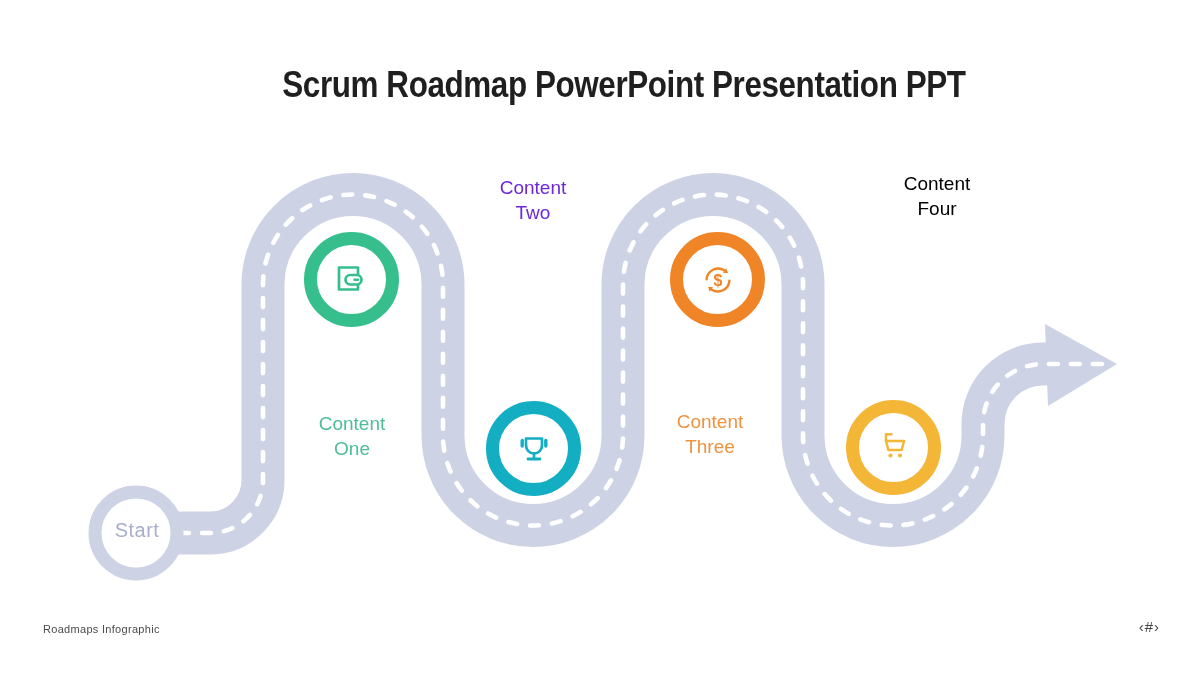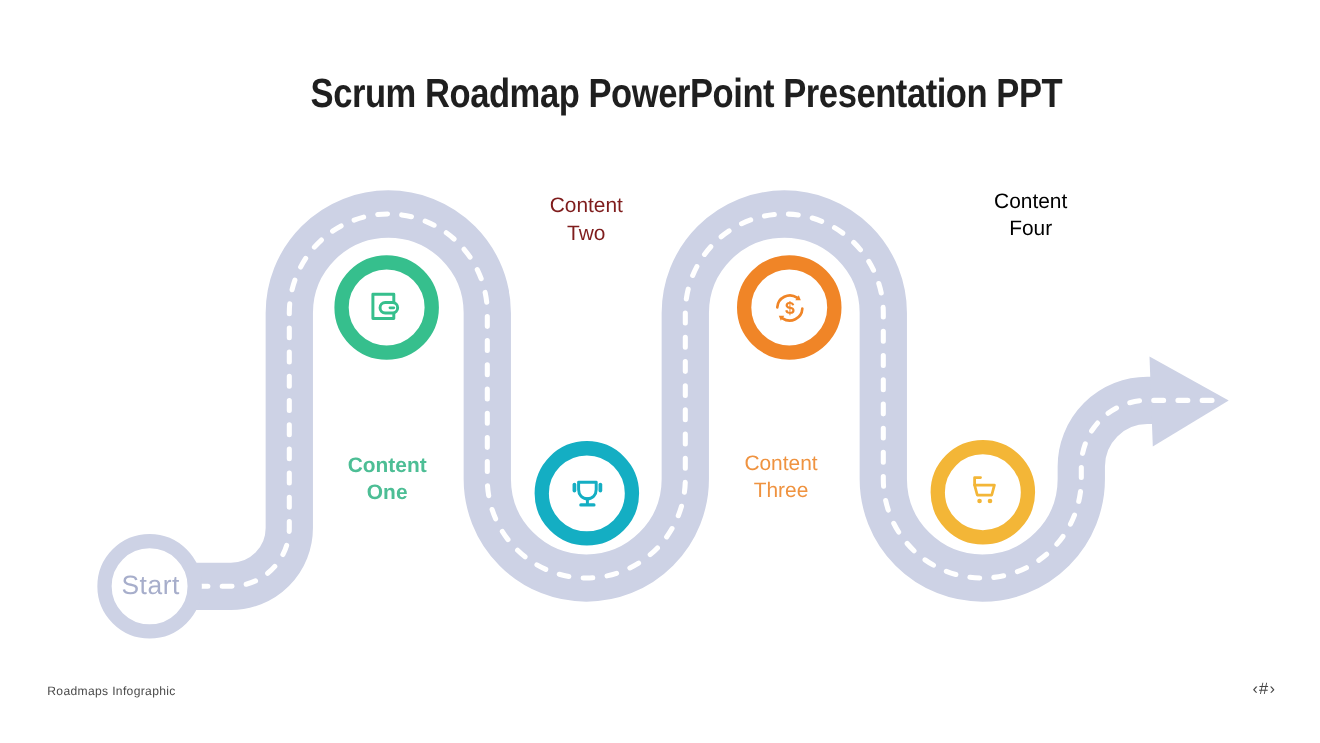--- a/index.html
+++ b/index.html
@@ -9,21 +9,21 @@
   }
   .stage{position:absolute;inset:0;}
   svg.roadsvg{position:absolute;left:0;top:0;}
   .slide-title{
     position:absolute;left:0;right:0;top:64px;text-align:center;
     font-size:37px;font-weight:700;letter-spacing:-0.5px;white-space:nowrap;margin-left:47px;
   }
   .slide-title .squeeze{display:inline-block;transform:scaleX(0.85);transform-origin:50% 50%;}
   .start-label{
     position:absolute;left:87px;top:519px;width:100px;text-align:center;
-    font-size:24px;letter-spacing:0.5px;
+    font-size:20px;letter-spacing:0.5px;
   }
   .badge{
     position:absolute;width:69px;height:69px;border:13px solid #999;border-radius:50%;
     background:#ffffff;display:flex;align-items:center;justify-content:center;box-sizing:content-box;
   }
   .badge svg{display:block;}
   .m-label{
     position:absolute;width:90px;text-align:center;font-size:19px;line-height:25px;
   }
   .footer-left{
@@ -77,34 +77,34 @@
 
   <div class="badge" style="left: 304px; top: 232px; border-color: rgb(54, 191, 141);">
     <span style="color: rgb(54, 191, 141);">
       <svg width="42" height="42" viewBox="0 0 42 42" fill="none" stroke="currentColor" stroke-width="2.7" stroke-linecap="round" stroke-linejoin="round">
         <rect x="8" y="8.5" width="19" height="22"></rect>
         <rect x="14.5" y="16" width="16" height="9.5" rx="4.75" fill="#ffffff"></rect>
         <path d="M 23.5 20.8 H 27" stroke-width="2.5"></path>
       </svg>
     </span>
   </div>
-  <div class="m-label" style="left: 307px; top: 411px; color: rgb(77, 190, 149); font-weight: bold;">Content One</div>
+  <div class="m-label" style="left: 307px; top: 411px; color: rgb(77, 190, 149);">Content One</div>
 
   <div class="badge" style="left: 486px; top: 401px; border-color: rgb(20, 174, 195);">
     <span style="color: rgb(20, 174, 195);">
       <svg width="42" height="42" viewBox="0 0 42 42" fill="none" stroke="currentColor" stroke-width="2.7" stroke-linecap="round" stroke-linejoin="round">
         <path d="M 13 10.5 H 29 V 17 C 29 22 25.6 25.5 21 25.5 C 16.4 25.5 13 22 13 17 Z"></path>
         <path d="M 9.2 12.5 V 18" stroke-width="3.4"></path>
         <path d="M 32.8 12.5 V 18" stroke-width="3.4"></path>
         <path d="M 21 25.5 V 30"></path>
         <path d="M 15 31 H 27" stroke-width="2.8"></path>
       </svg>
     </span>
   </div>
-  <div class="m-label" style="left: 488px; top: 175px; color: #7f1d1d;">Content Two</div>
+  <div class="m-label" style="left: 488px; top: 175px; color: #6d28d9;">Content Two</div>
 
   <div class="badge" style="left: 670px; top: 232px; border-color: rgb(240, 133, 39);">
     <span style="color: rgb(240, 133, 39);">
       <svg width="42" height="42" viewBox="0 0 42 42" fill="none" stroke="currentColor" stroke-width="2.4" stroke-linecap="round" stroke-linejoin="round">
         <path d="M 9.6 20.4 A 11.5 11.5 0 0 1 27.6 11.6"></path>
         <polygon points="31.0,14.0 26.0,13.9 29.2,9.3" fill="currentColor" stroke="none"></polygon>
         <path d="M 32.4 21.6 A 11.5 11.5 0 0 1 14.4 30.4"></path>
         <polygon points="11.0,28.0 16.0,28.1 12.8,32.7" fill="currentColor" stroke="none"></polygon>
         <text x="21" y="26.5" text-anchor="middle" font-size="16" font-weight="bold" fill="currentColor" stroke="none" font-family="Liberation Sans, sans-serif">$</text>
       </svg>

